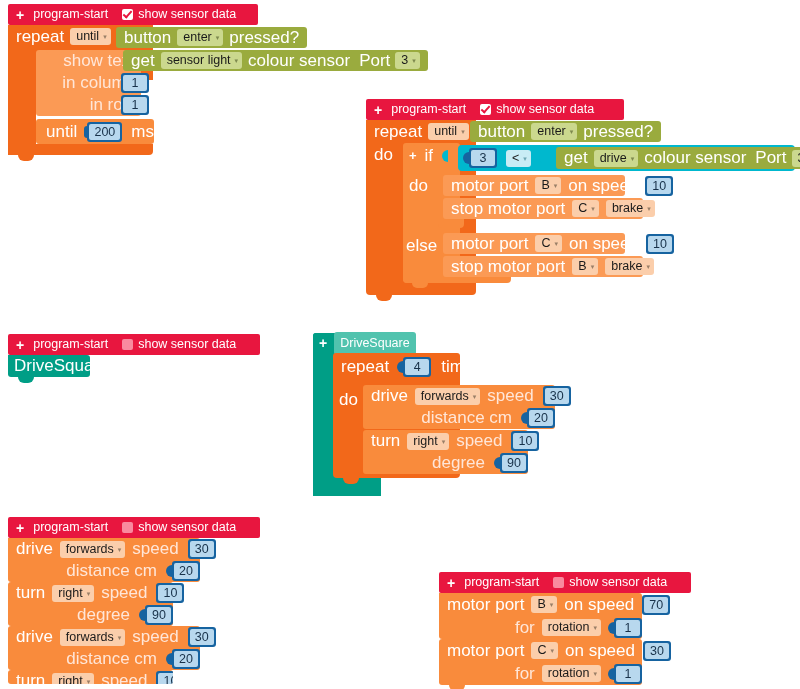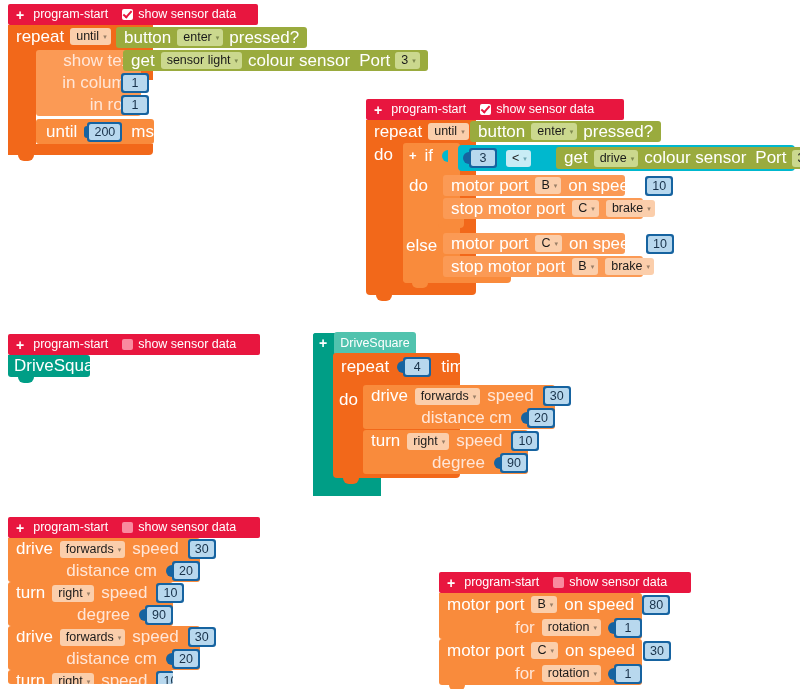--- a/index.html
+++ b/index.html
@@ -475,21 +475,21 @@
   <div class="c-orange2" style="width:203px;border-radius:0 3px 3px 3px;position:relative;">
     <div class="row" style="padding:0 0 0 8px;height:23px;">
       <span class="lbl">motor port</span>
       <span class="dd" style="margin:0 7px;">
         <span>B</span>
         <span class="car">▾</span>
       </span>
       <span class="lbl">on  speed</span>
       <span class="plug" style="margin-left:8px;"></span>
       <span class="num">
-        <span class="fld">80</span>
+        <span class="fld">70</span>
       </span>
     </div>
     <div class="row" style="justify-content:flex-end;height:23px;">
       <span class="lbl dim">for</span>
       <span class="dd" style="margin:0 7px;">
         <span>rotation</span>
         <span class="car">▾</span>
       </span>
       <span class="plug"></span>
       <span class="num">

